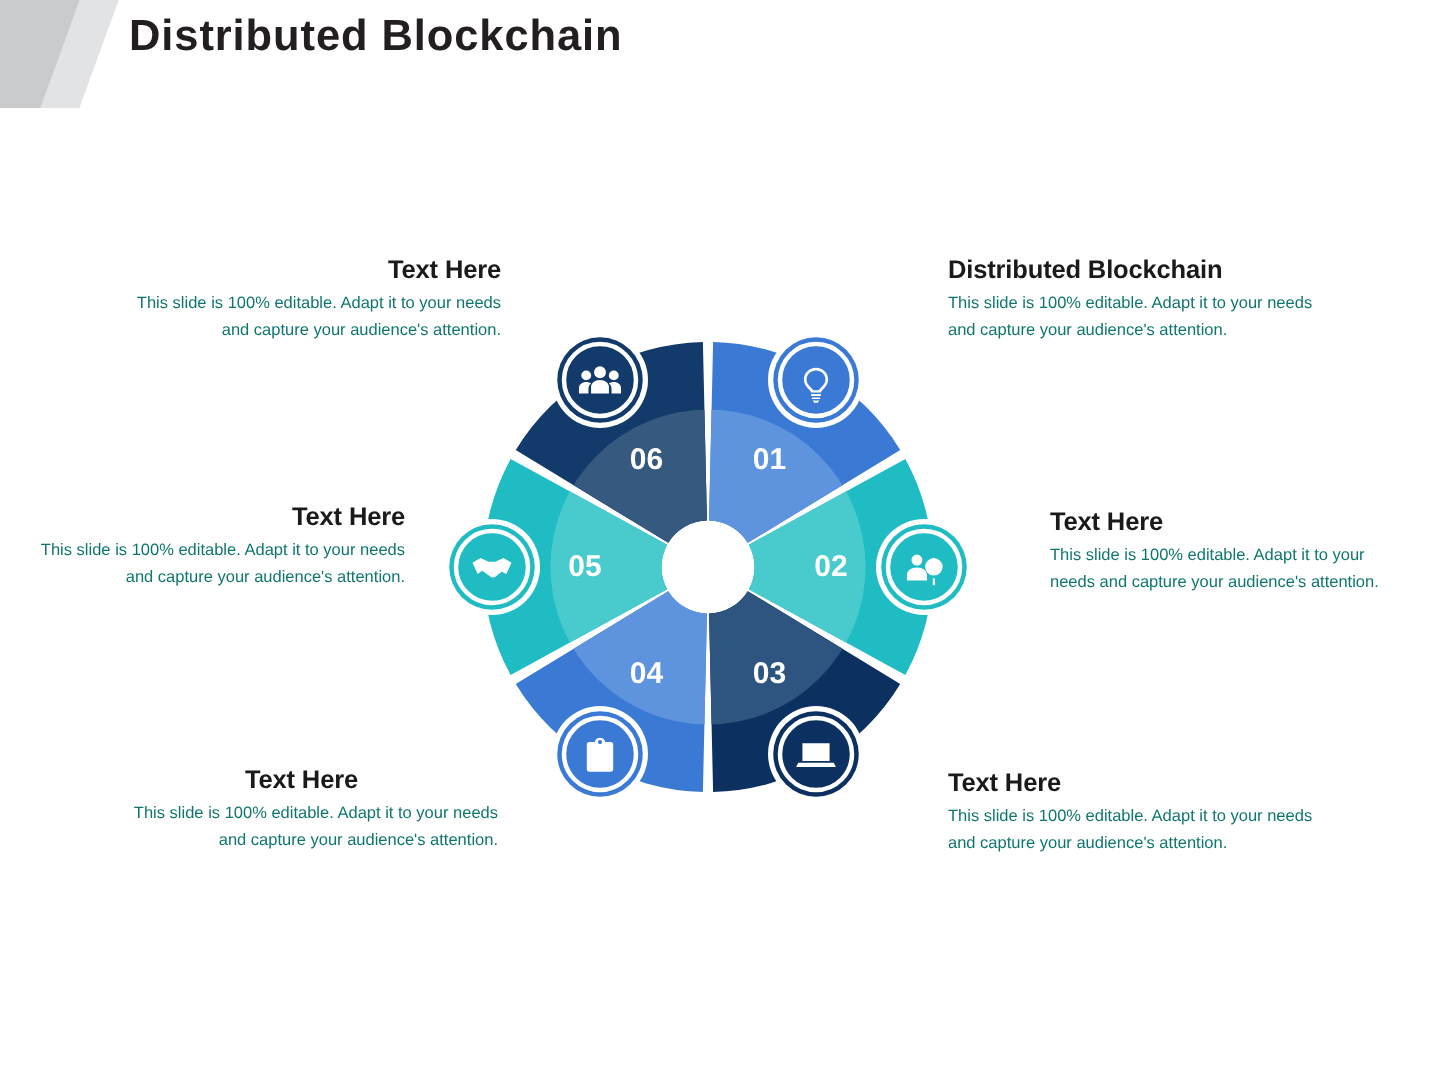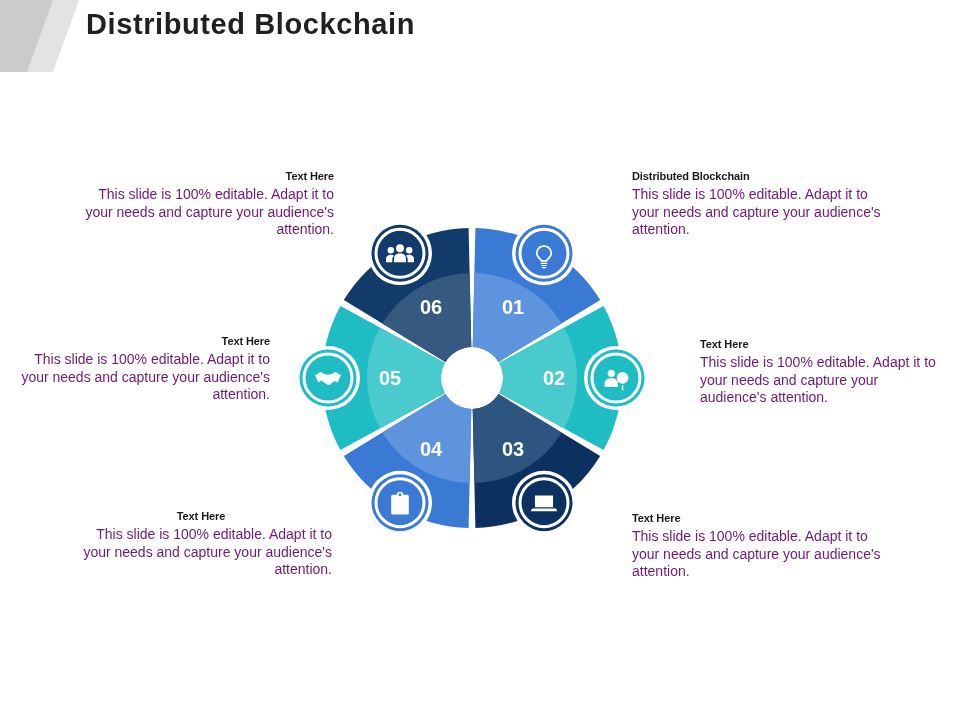--- a/index.html
+++ b/index.html
@@ -21,25 +21,25 @@
   
   .slide-title{
     position:absolute;left:86px;top:8px;
     font-size:29px;font-weight:bold;color:#231f20;
     letter-spacing:.6px;white-space:nowrap;
   }
 
   
   .tb{position:absolute;}
   .tb .tb-head{
-    font-size:11px;font-weight:bold;color:#1a1a1a;
+    font-size:17px;font-weight:bold;color:#1a1a1a;
     margin:0 0 4px 0;letter-spacing:-.1px;white-space:nowrap;
   }
   .tb .tb-body{
-    font-size:14px;color:#701a75;line-height:17.5px;margin:0;
+    font-size:11px;color:#0f766e;line-height:17.5px;margin:0;
   }
   .ta-right{text-align:right;}
   .ta-left{text-align:left;}
 
   .tb1{left:632px;top:170px;width:255px;}
   .tb2{left:700px;top:338px;width:240px;}
   .tb3{left:632px;top:512px;width:250px;}
   .tb4{left:72px;top:170px;width:262px;}
   .tb5{left:18px;top:335px;width:252px;}
   .tb6{left:70px;top:510px;width:262px;}

